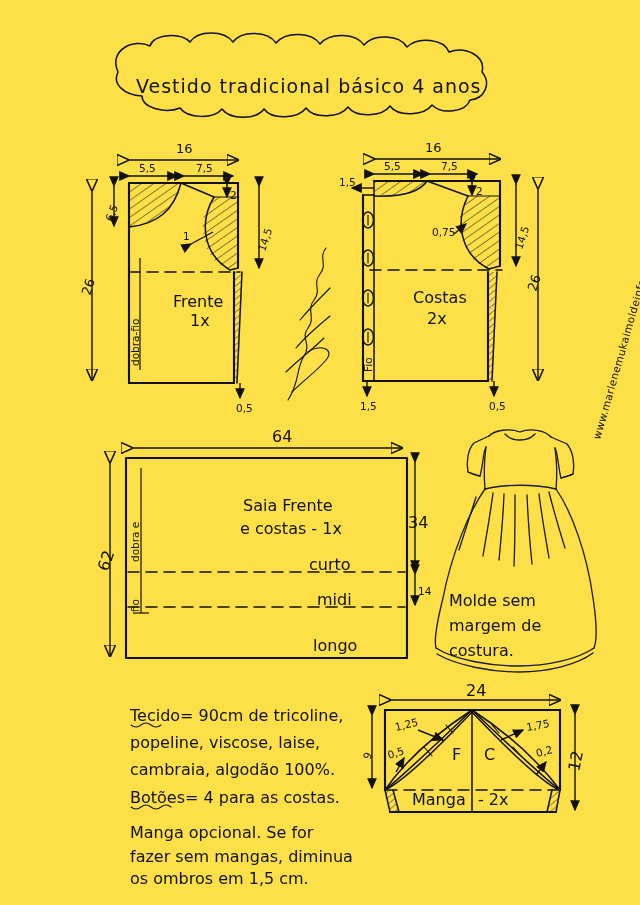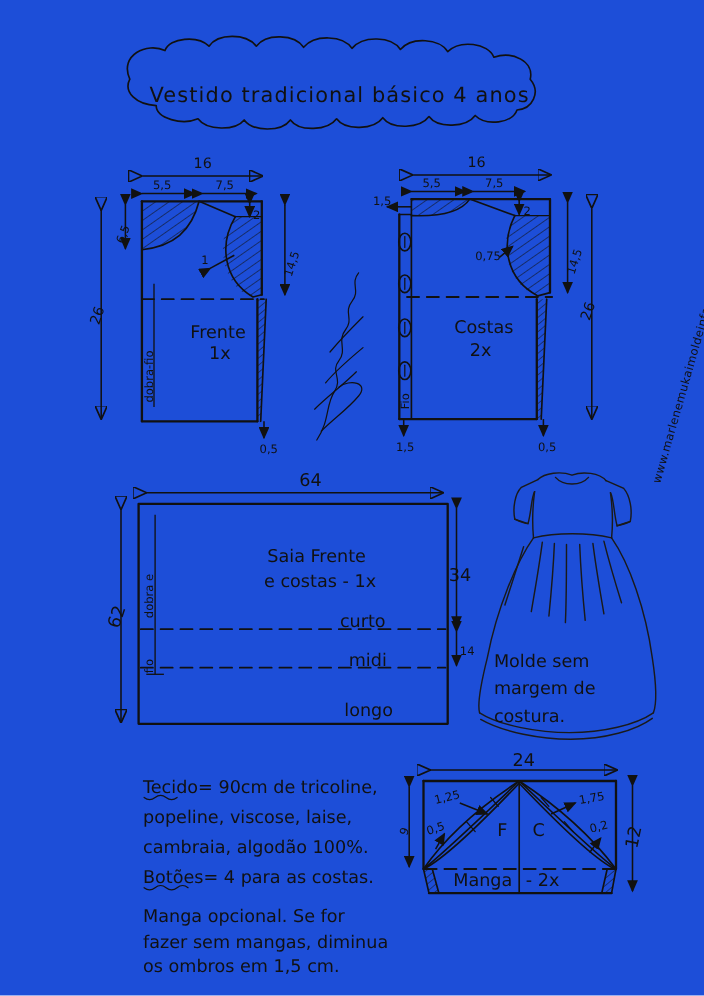--- a/index.html
+++ b/index.html
@@ -1,19 +1,19 @@
 <!DOCTYPE html>
 <html><head>
 <meta charset="utf-8">
 <style>
   html,body{margin:0;padding:0;background:#ffffff;}
   body{font-family:"DejaVu Sans",sans-serif;}
   #sheet{
     position:relative;width:640px;height:905px;
-    background:#1d4ed8;
+    background:#fde047;
     overflow:hidden;
   }
   svg{position:absolute;top:0;left:0;width:640px;height:905px;}
   .hand{font-family:"DejaVu Sans",sans-serif;fill:#111;font-size:13px;}
   .hand-s{font-size:10.5px;}
   .hand-l{font-size:16px;}
   .hand-xl{font-size:19px;}
   .ln{stroke:#111;fill:none;stroke-linecap:round;stroke-linejoin:round;}
   .thick{stroke-width:2.1;}
   .med{stroke-width:1.5;}

